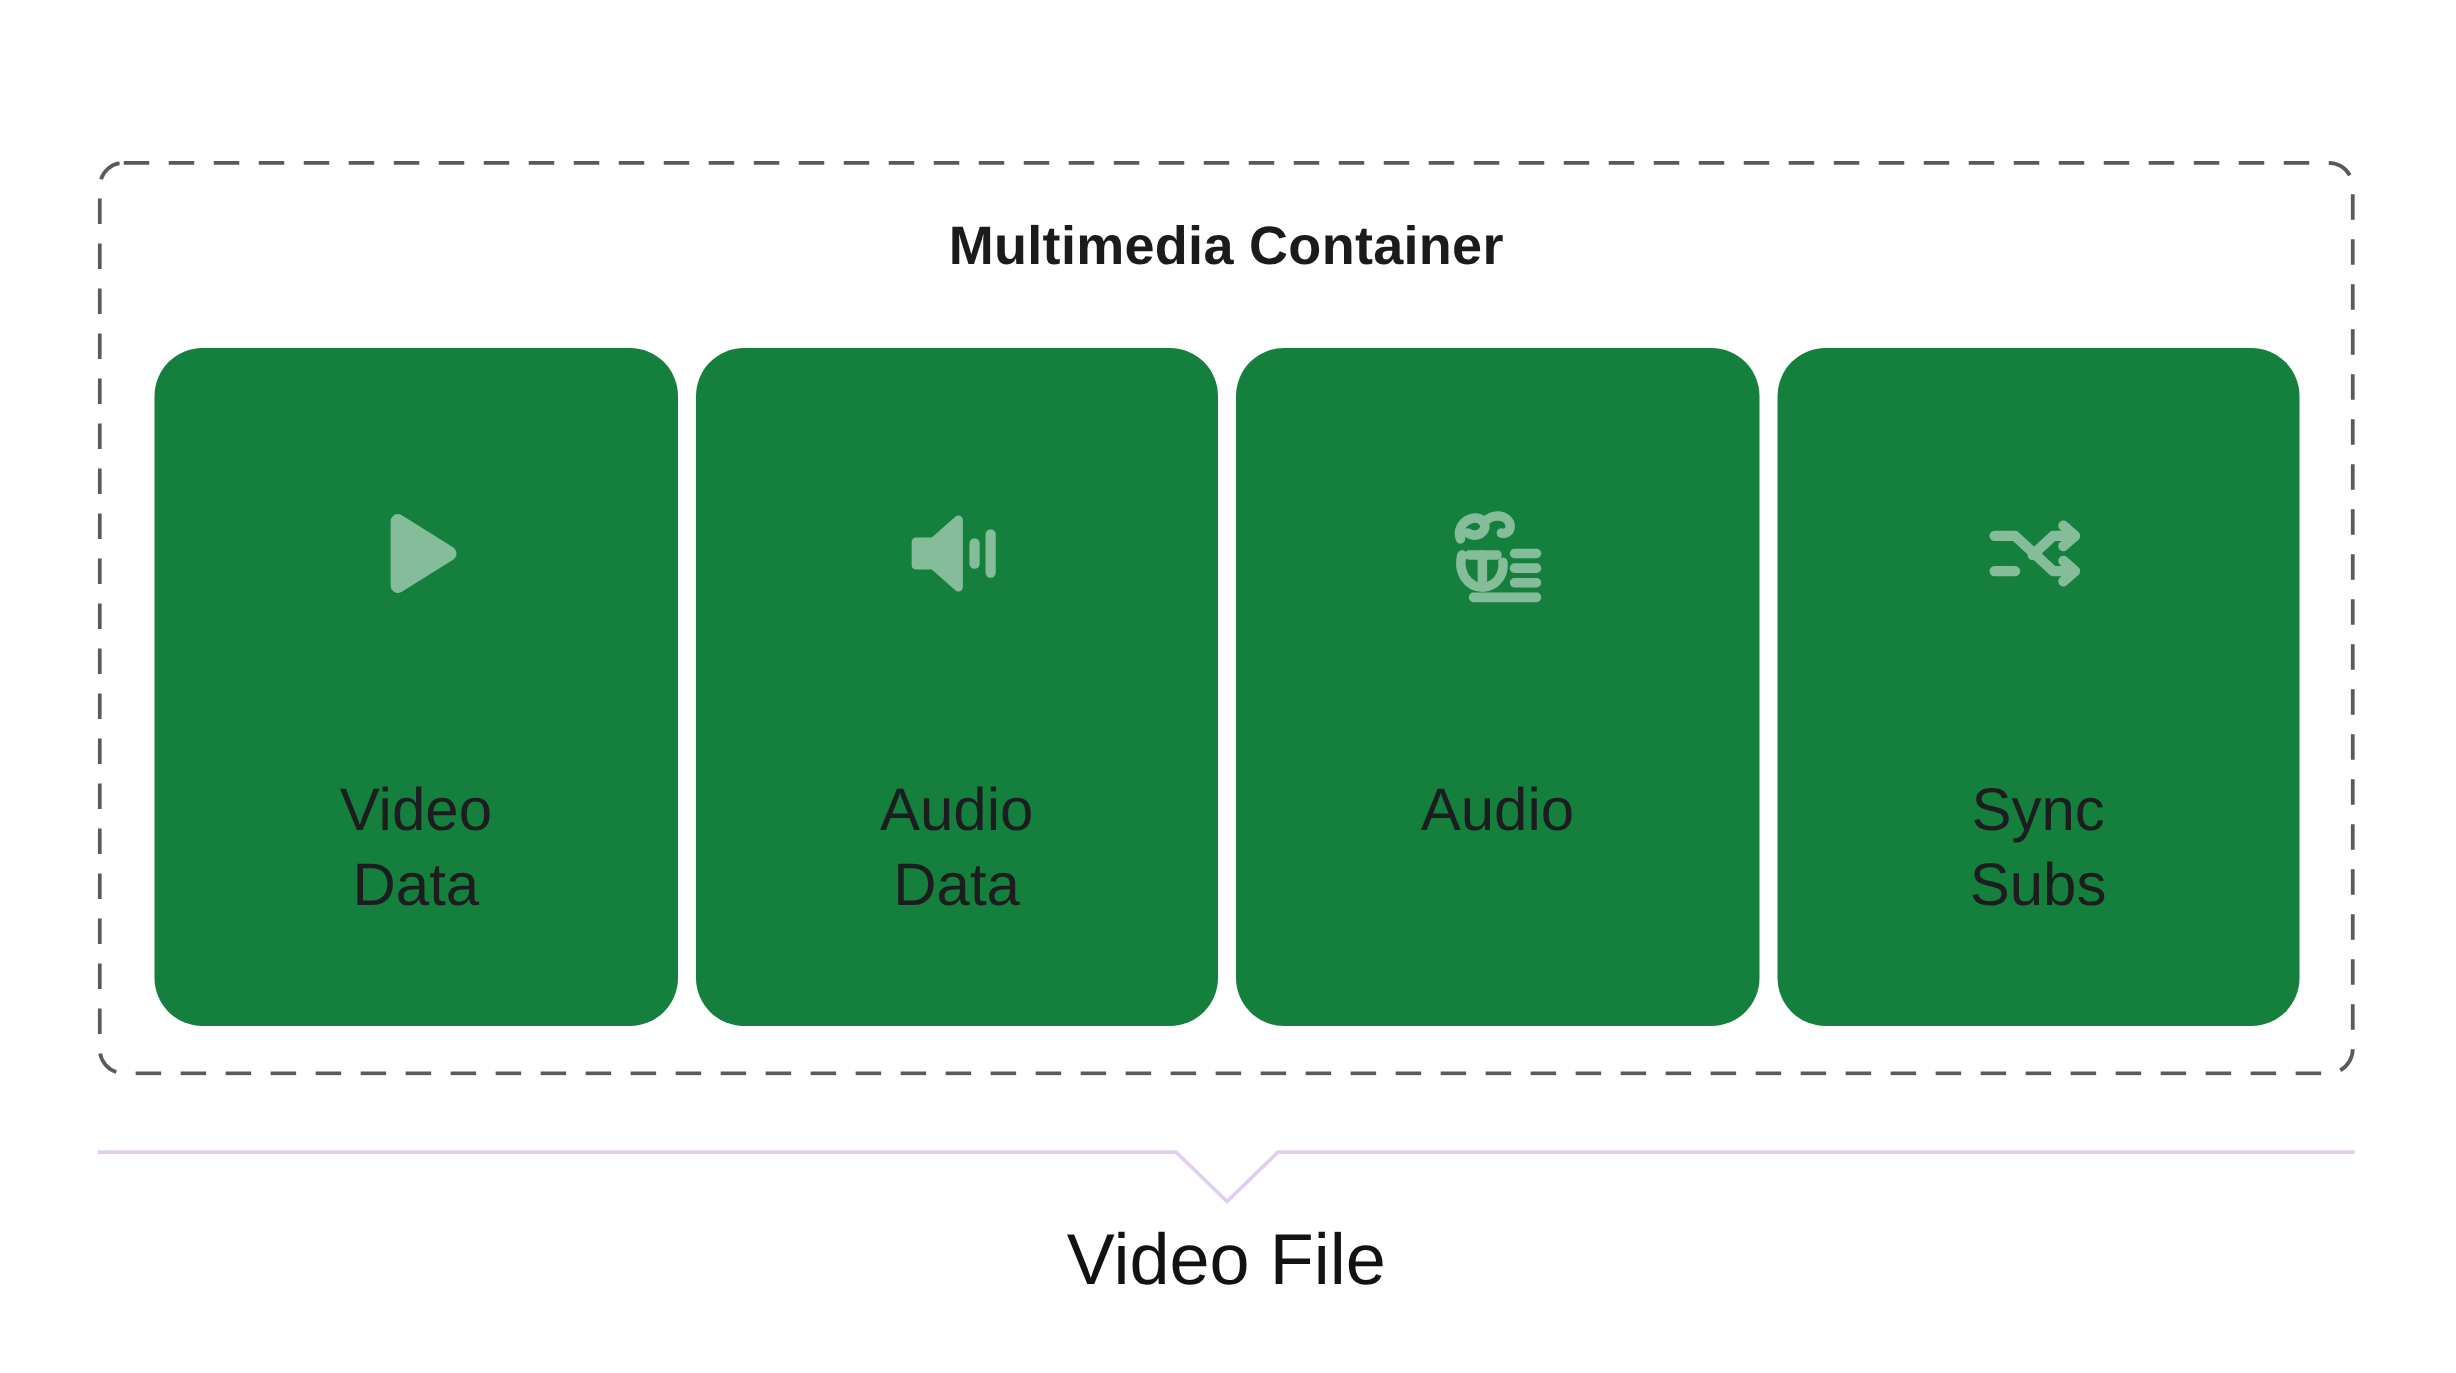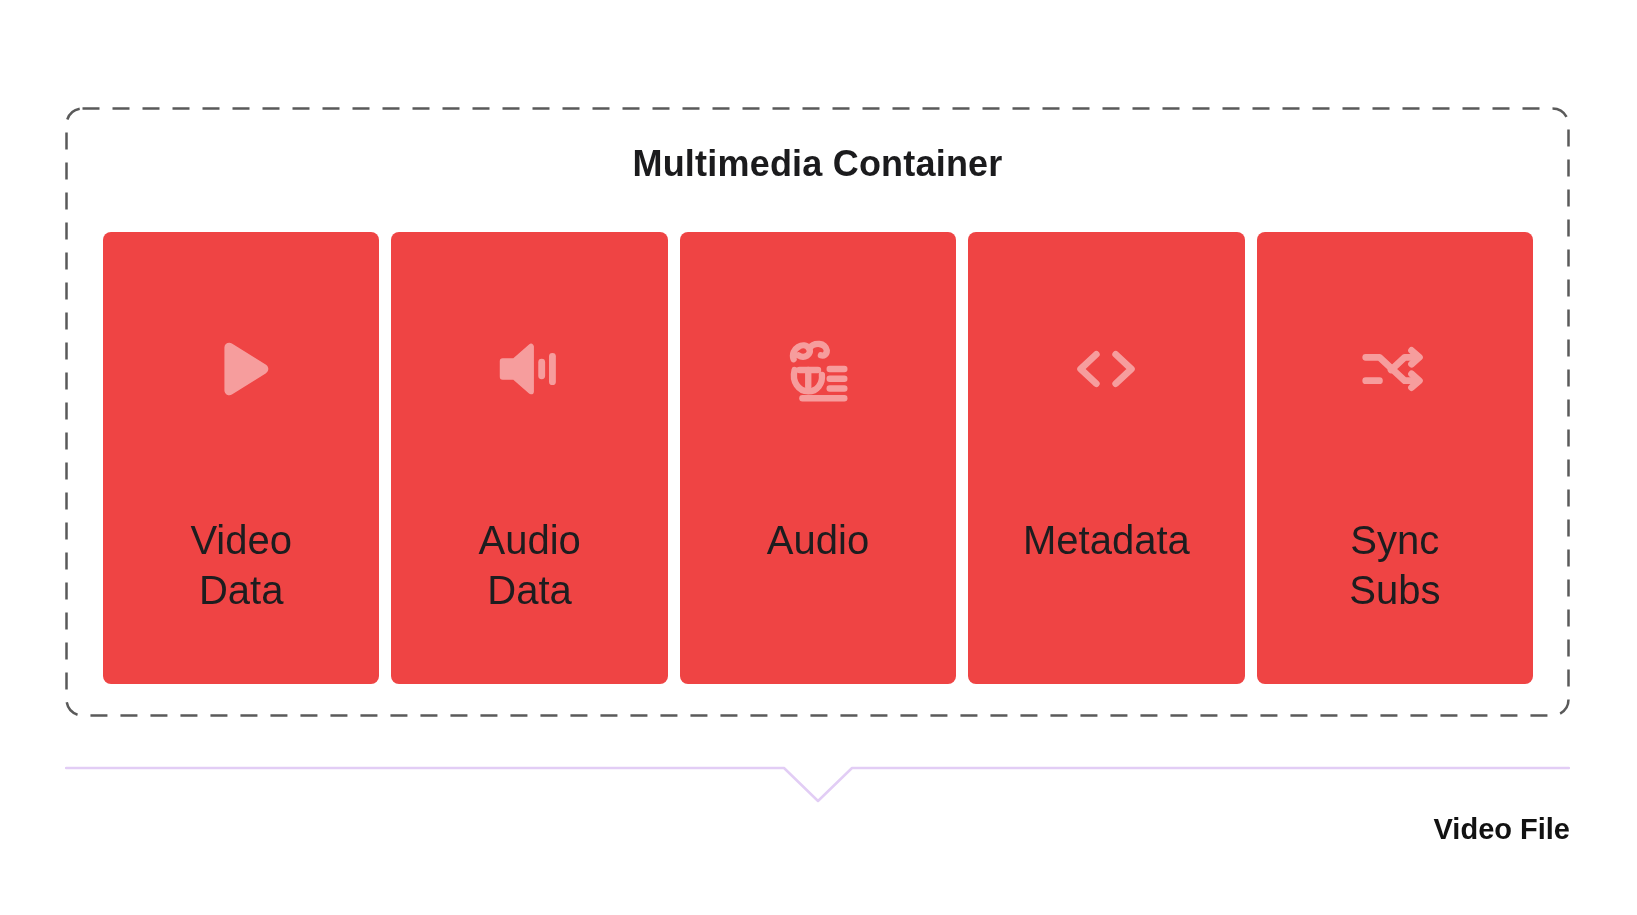--- a/index.html
+++ b/index.html
@@ -32,22 +32,22 @@
   }
   .cards {
     position:absolute;
     left:38px; right:37px;
     top:125px; height:452px;
     display:flex;
     gap:12px;
   }
   .card {
     flex:1;
-    background:#ef4444;
-    border-radius:8px;
+    background:#15803d;
+    border-radius:32px;
     position:relative;
   }
   .icon-wrap {
     position:absolute;
     top:98px; left:0; right:0;
     display:flex;
     justify-content:center;
   }
   .icon-wrap svg { display:block; }
   .card-label {
@@ -63,23 +63,23 @@
   .brace {
     position:absolute;
     left:65px; top:766px;
     width:1505px; height:40px;
     display:block;
   }
   .output-label {
     position:absolute;
     left:65px; top:813px;
     width:1505px;
-    text-align:right;
-    font-size:29px;
-    font-weight:700;
+    text-align:center;
+    font-size:48px;
+    font-weight:400;
     color:#121212;
   }
 </style>
 </head>
 <body>
 
 <div class="page">
 
   <div class="container">
 
@@ -129,31 +129,20 @@
               <line x1="52" y1="40" x2="67" y2="40"></line>
               <line x1="52" y1="50" x2="67" y2="50"></line>
               <line x1="52" y1="60" x2="67" y2="60"></line>
               <line x1="24" y1="70" x2="67" y2="70"></line>
             </g>
           </svg>
         </div>
         <div class="card-label">Audio</div>
       </div>
 
-      <div class="card">
-        <div class="icon-wrap">
-          <svg width="78" height="78" viewBox="0 0 80 80" xmlns="http://www.w3.org/2000/svg">
-            <g opacity="0.48" fill="none" stroke="#ffffff" stroke-width="7" stroke-linecap="round" stroke-linejoin="round">
-              <path d="M30 25 L14 40 L30 55"></path>
-              <path d="M50 25 L66 40 L50 55"></path>
-            </g>
-          </svg>
-        </div>
-        <div class="card-label">Metadata</div>
-      </div>
 
       <div class="card">
         <div class="icon-wrap">
           <svg width="84" height="78" viewBox="0 0 84 80" xmlns="http://www.w3.org/2000/svg">
             <g opacity="0.48" fill="none" stroke="#ffffff" stroke-width="7" stroke-linecap="round" stroke-linejoin="round">
               <path d="M12 28 H26 L52 52 H64"></path>
               <path d="M12 52 H26"></path>
               <path d="M38 41 L52 28 H64"></path>
               <path d="M59 21 L67 28 L59 35"></path>
               <path d="M59 45 L67 52 L59 59"></path>

